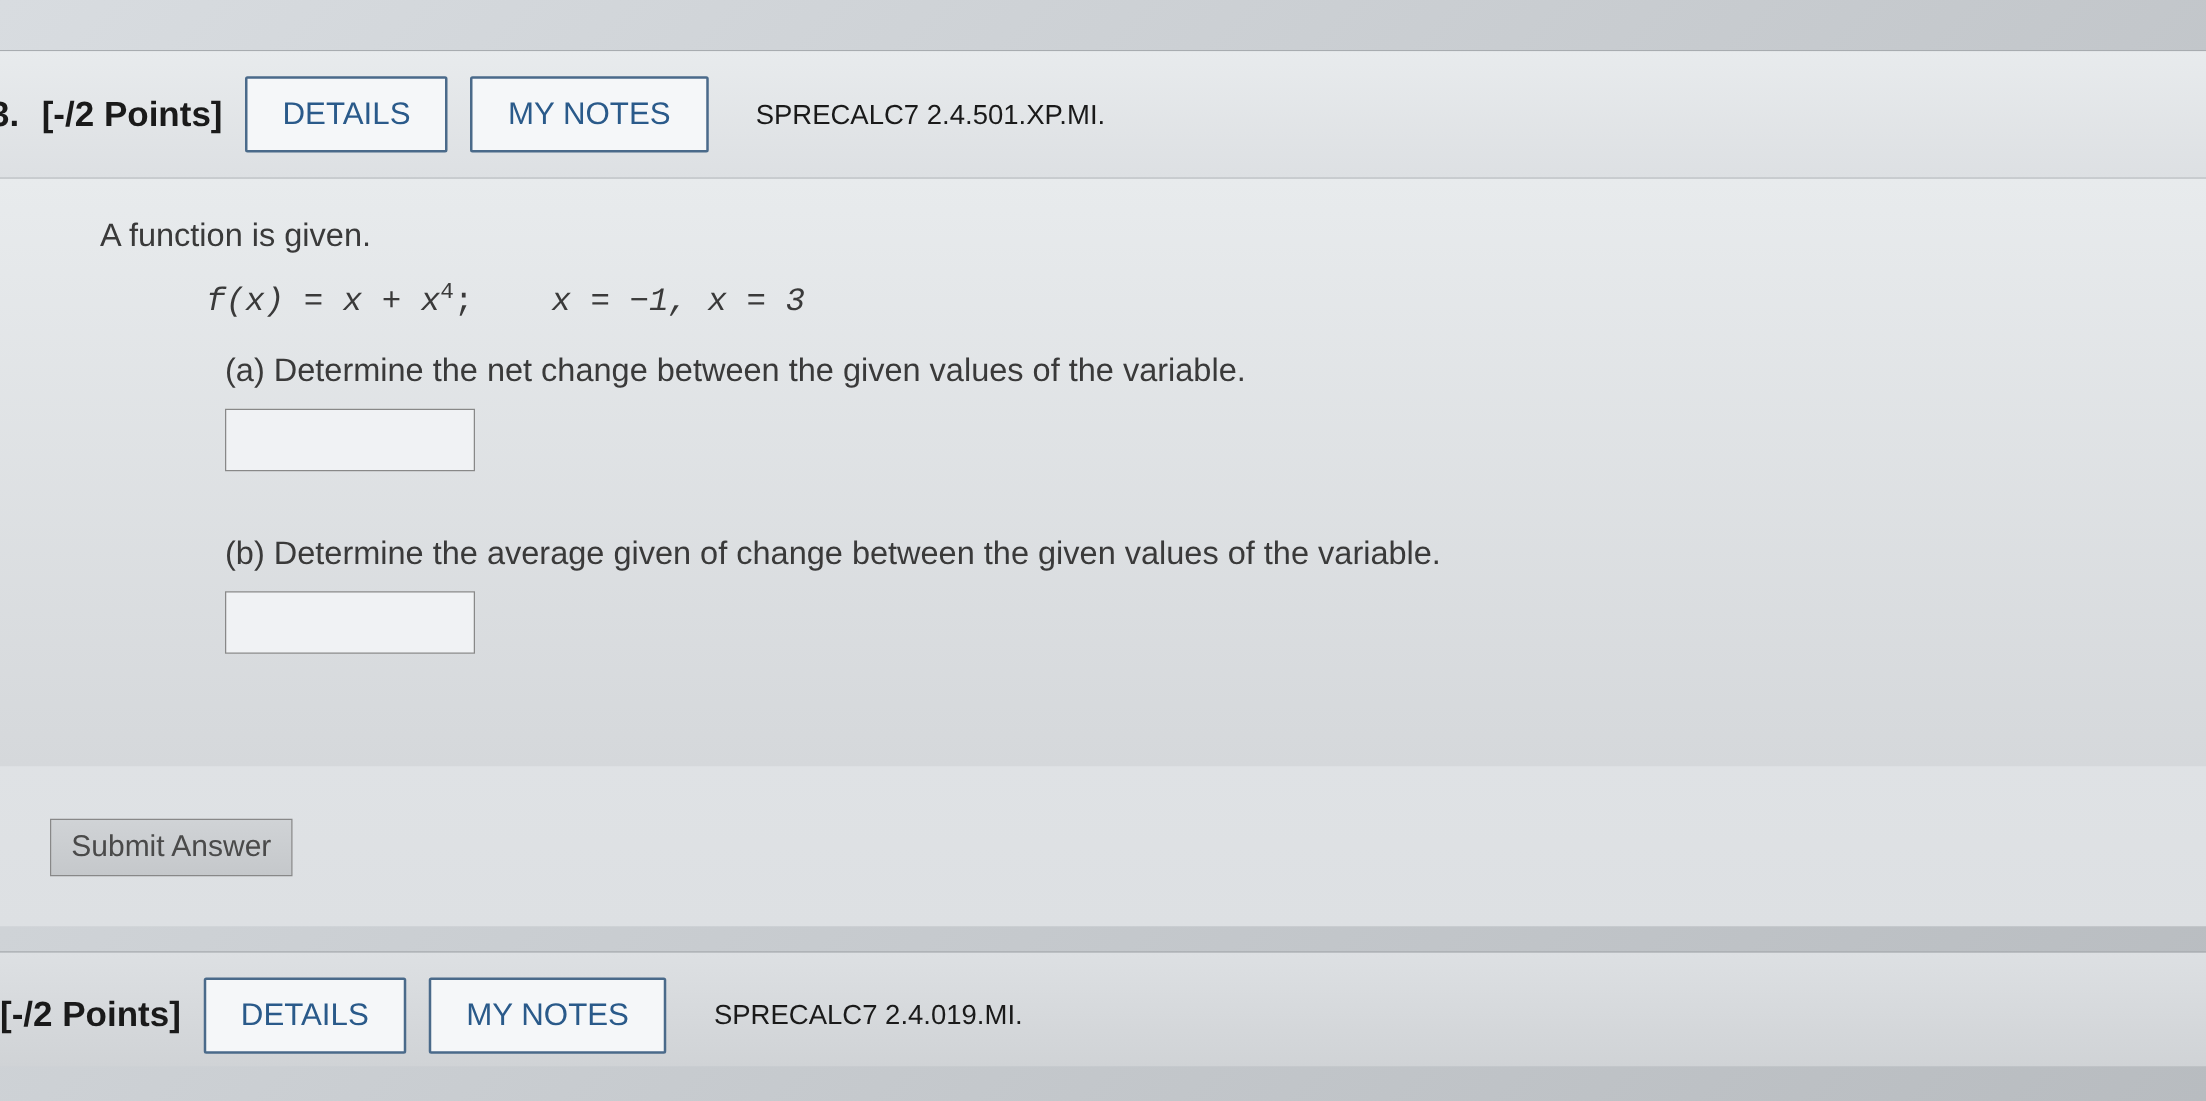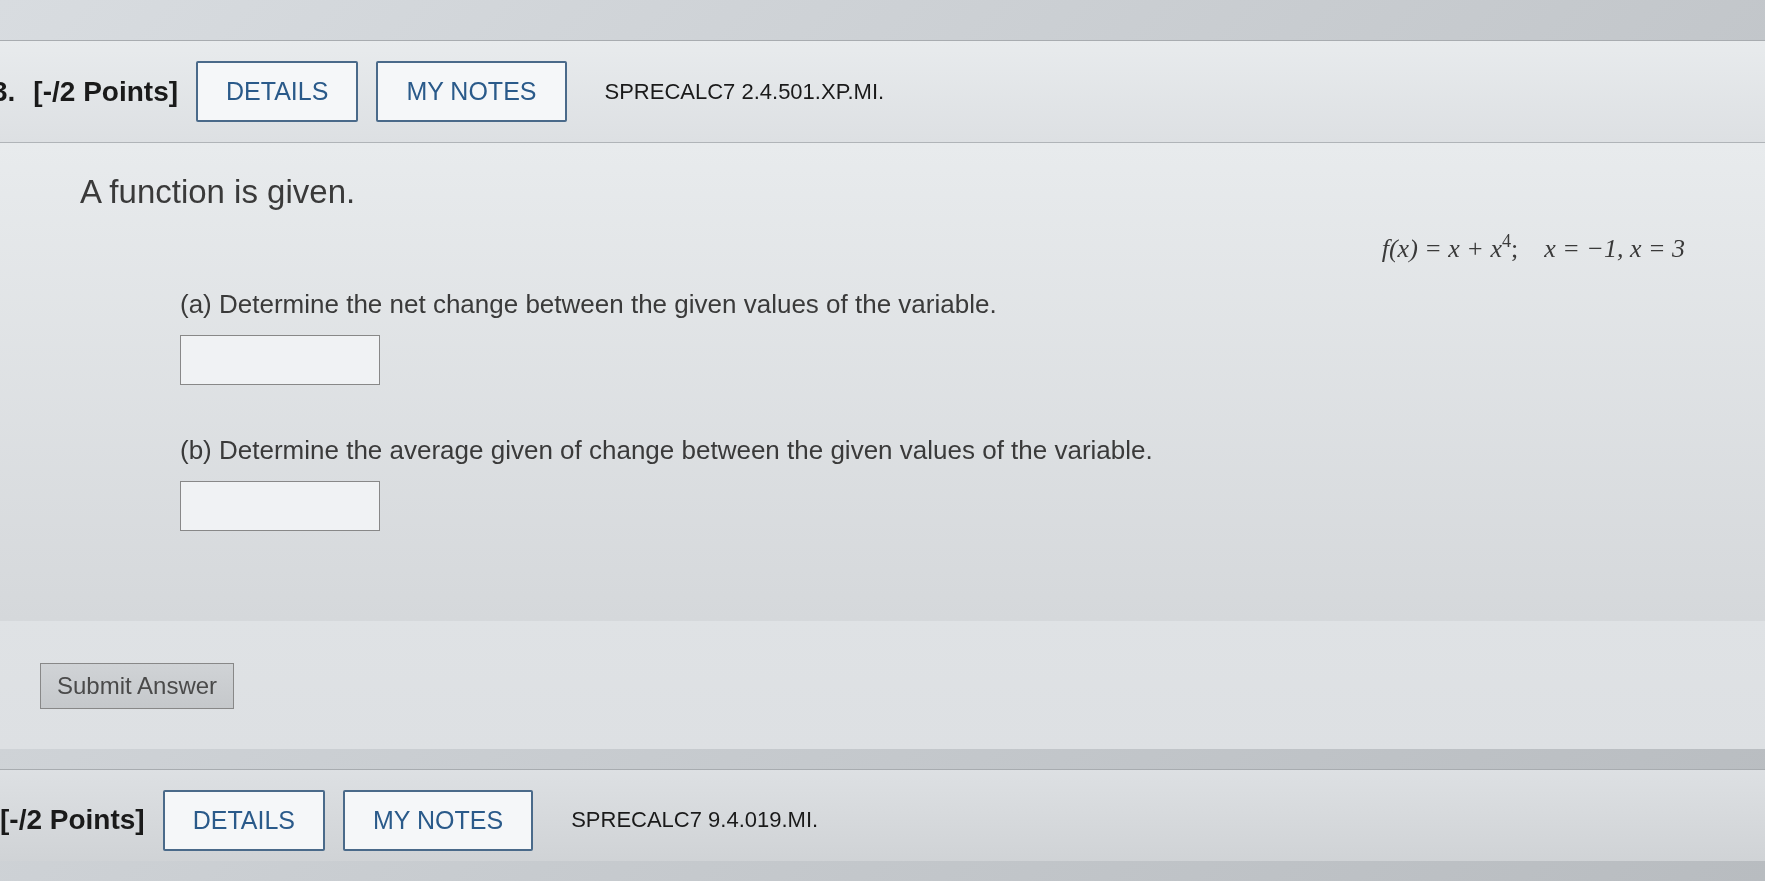--- a/index.html
+++ b/index.html
@@ -54,32 +54,31 @@
       font-size: 22px;
       font-weight: normal;
       color: #1a1a1a;
       margin-left: 20px;
     }
     .question-content {
       padding: 30px 80px 40px 80px;
       background: linear-gradient(180deg, #e8ebed 0%, #d5d8db 100%);
     }
     .prompt-text {
-      font-size: 33px;
+      font-size: 26px;
       color: #3a3a3a;
       margin-bottom: 20px;
     }
     .formula {
       font-size: 26px;
       color: #3a3a3a;
       font-style: italic;
-      margin-left: 110px;
+      margin-left: 85px;
       margin-bottom: 25px;
-      font-family: Liberation Serif, serif;
-      text-align: right;
+      font-family: Liberation Mono, monospace;
     }
     .formula .normal {
       font-style: normal;
     }
     .sub-question {
       font-size: 26px;
       color: #3a3a3a;
       margin-left: 100px;
       margin-bottom: 15px;
     }
@@ -142,14 +141,14 @@
     <input type="text" class="answer-input" style="">
   </div>
 
   <button class="submit-button">Submit Answer</button>
 </div>
 
 <div class="next-question-header">
   <span class="points" style="margin-left:0;">[-/2 Points]</span>
   <button class="header-button">DETAILS</button>
   <button class="header-button">MY NOTES</button>
-  <span class="question-id">SPRECALC7 9.4.019.MI.</span>
+  <span class="question-id">SPRECALC7 2.4.019.MI.</span>
 </div>
 
 </body></html>

